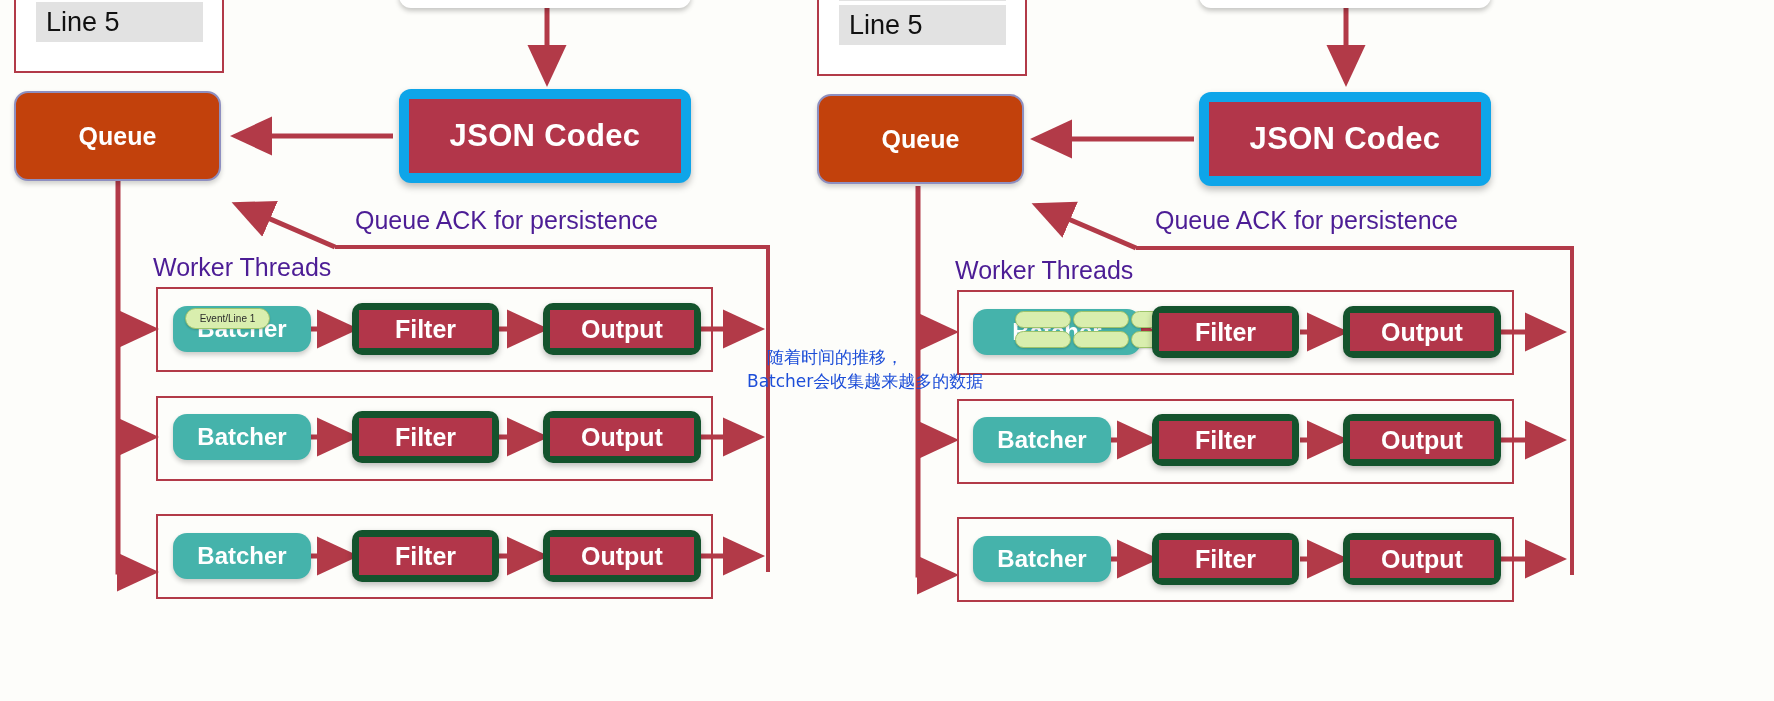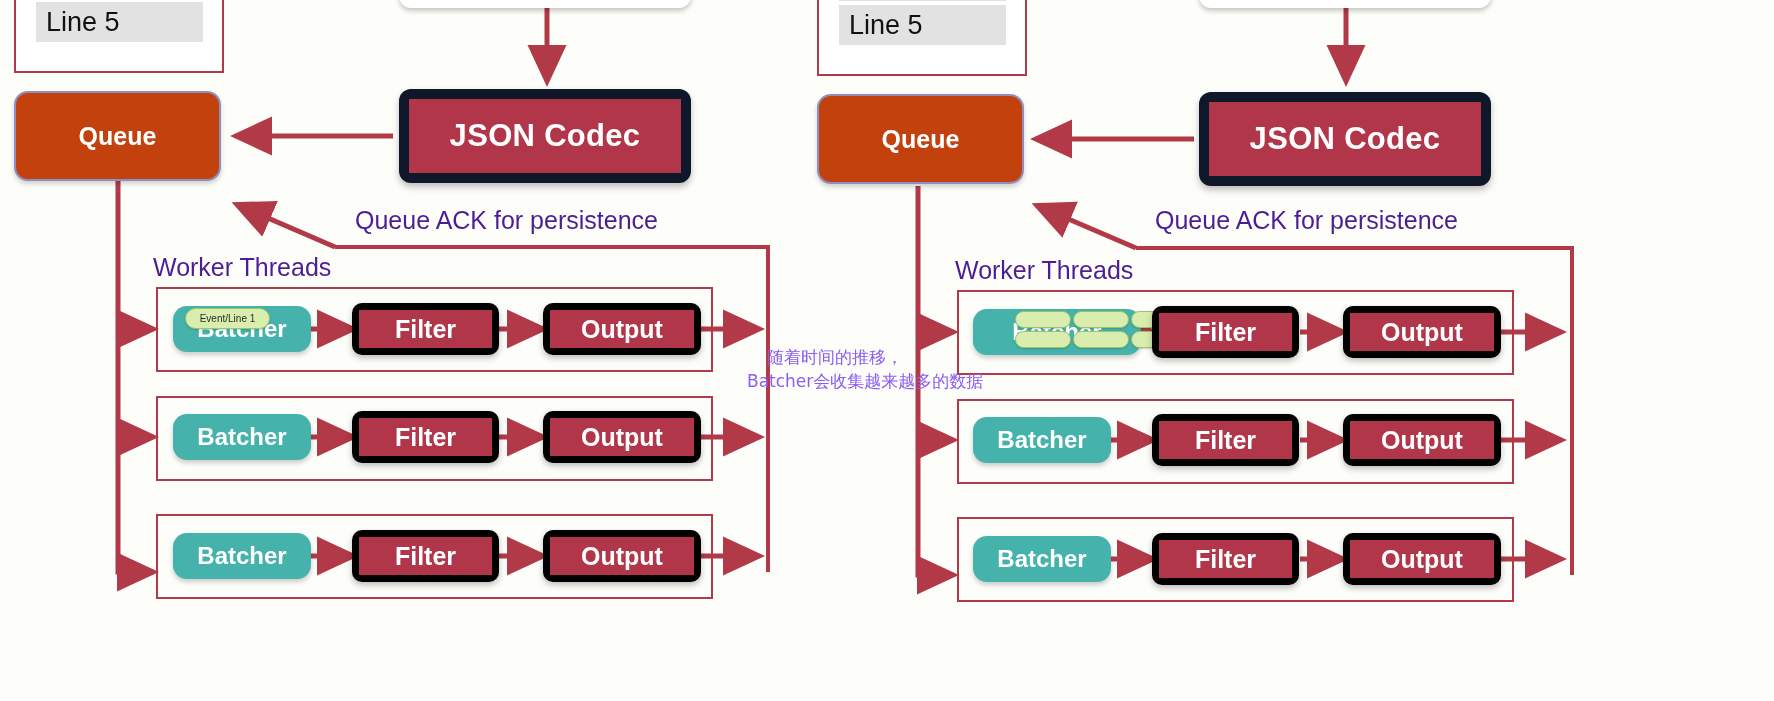--- a/index.html
+++ b/index.html
@@ -51,21 +51,21 @@
     display: flex; align-items: center; justify-content: center;
     color: #ffffff;
     font-weight: bold;
     font-size: 25px;
     box-shadow: 0 3px 5px rgba(0,0,0,0.18);
   }
 
   
   .codec-shell {
     position: absolute;
-    background: #0f172a;
+    background: #0ea5e9;
     border-radius: 12px;
     box-shadow: 0 4px 7px rgba(0,0,0,0.25);
     padding: 10px;
   }
   .codec-inner {
     width: 100%; height: 100%;
     background: #b2364a;
     display: flex; align-items: center; justify-content: center;
     color: #fff; font-weight: bold; font-size: 31px;
     letter-spacing: 0.3px;
@@ -90,21 +90,21 @@
   .batcher {
     position: absolute;
     background: #45b3ab;
     border-radius: 14px;
     display: flex; align-items: center; justify-content: center;
     color: #ffffff; font-weight: bold; font-size: 24px;
     box-shadow: 0 3px 5px rgba(0,0,0,0.20);
   }
   .wbox {
     position: absolute;
-    background: #000000;
+    background: #14532d;
     border-radius: 10px;
     box-shadow: 0 3px 6px rgba(0,0,0,0.26);
     padding: 7px;
   }
   .wbox-inner {
     width: 100%; height: 100%;
     background: #b2364a;
     display: flex; align-items: center; justify-content: center;
     color: #ffffff; font-weight: bold; font-size: 25px;
   }
@@ -119,21 +119,21 @@
     color: #2b2b2b;
     font-size: 10px;
     white-space: nowrap;
     box-shadow: 0 1px 2px rgba(0,0,0,0.18);
   }
   .event-pill.blank { color: transparent; }
 
   
   .annot {
     position: absolute;
-    color: #8b5cf6;
+    color: #1d4ed8;
     font-size: 17px;
     line-height: 22px;
     white-space: pre-line;
     font-family: "DejaVu Sans", "Liberation Sans", sans-serif;
   }
 
   
   .conn { position: absolute; left: 0; top: 0; width: 1774px; height: 701px; pointer-events: none; }
 </style>
 </head>

